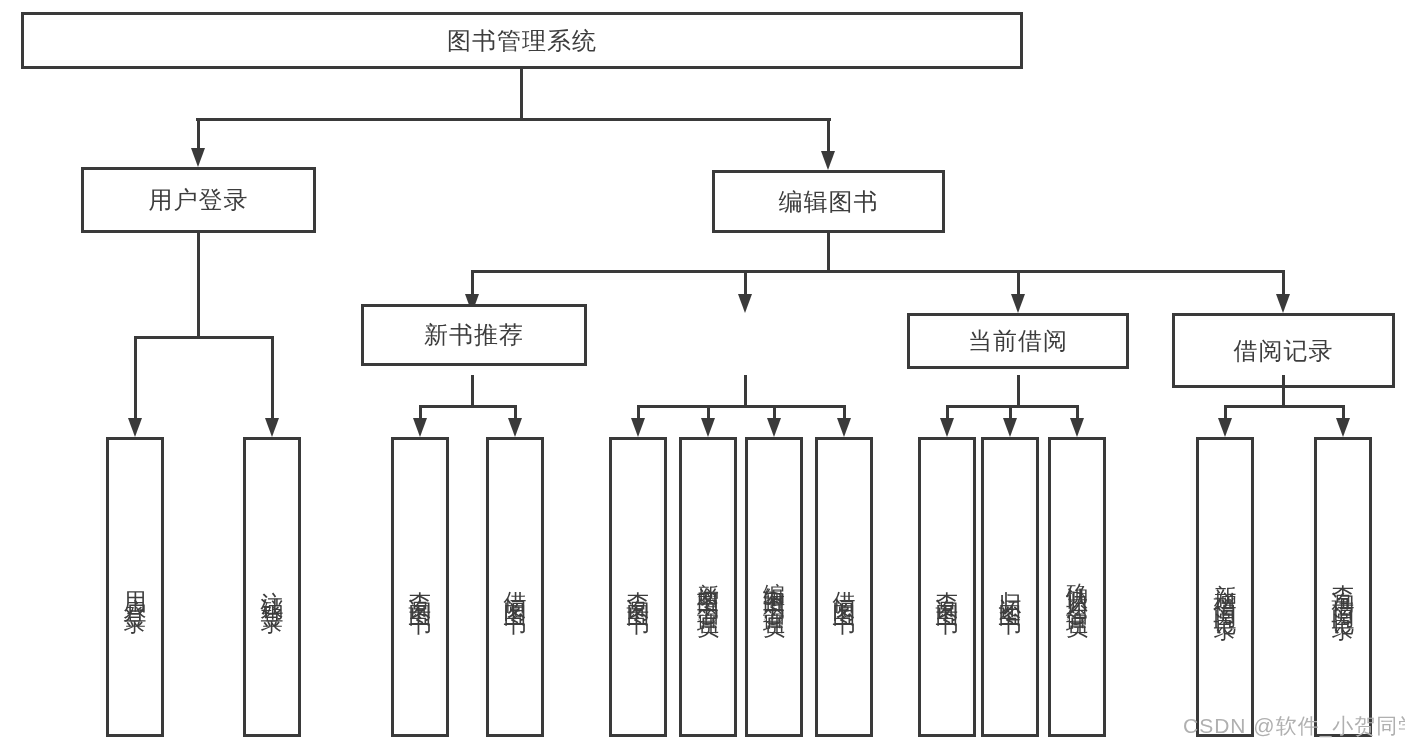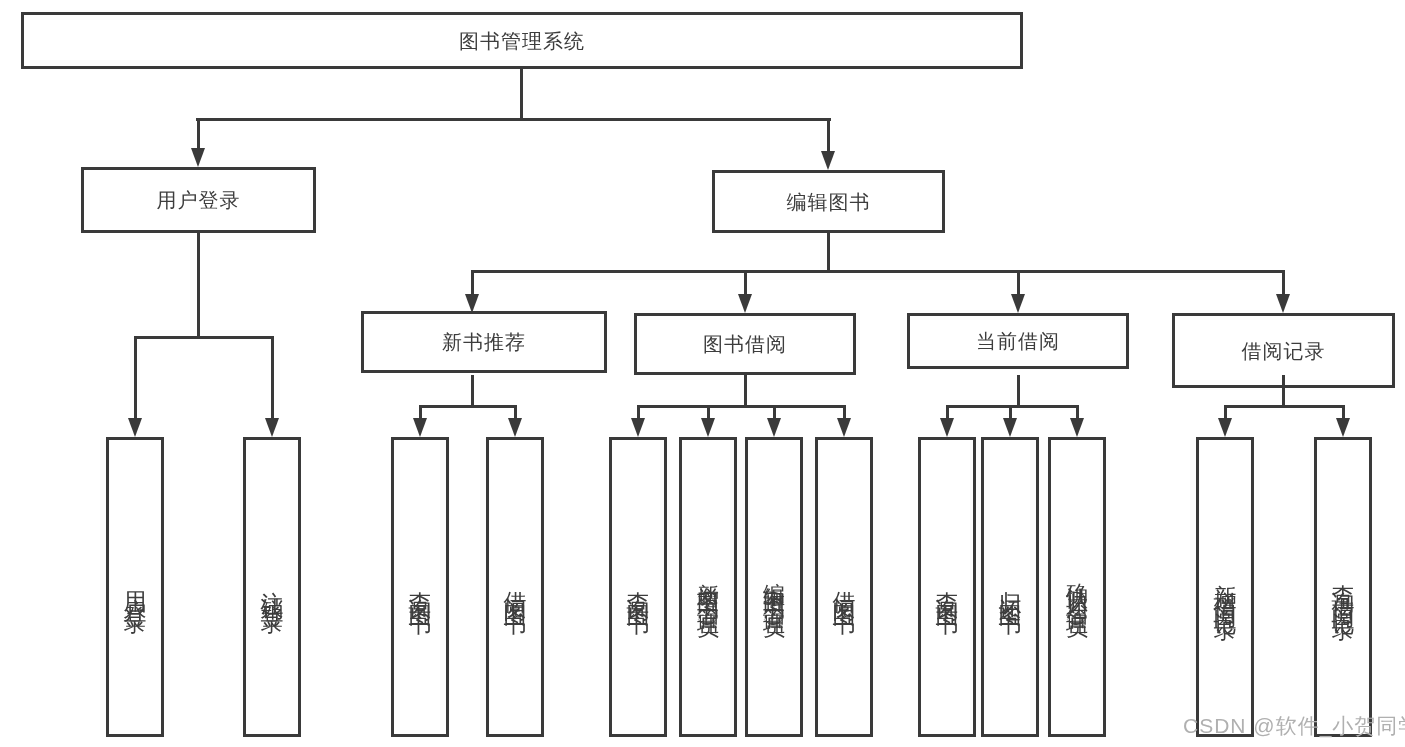--- a/index.html
+++ b/index.html
@@ -24,21 +24,21 @@
     position:absolute;
     box-sizing:border-box;
     border:3px solid var(--line);
     background:var(--box-background);
     color:var(--text);
     display:flex;
     align-items:center;
     justify-content:center;
   }
   .hlabel{
-    font-size:20px;
+    font-size:24px;
     letter-spacing:1px;
     white-space:nowrap;
     line-height:1;
   }
   .vbox{width:58px;height:300px;}
   .vlabel{
     writing-mode:vertical-rl;
     text-orientation:mixed;
     font-size:23px;
     letter-spacing:7px;
@@ -97,25 +97,22 @@
   <div class="hline" style="left:471px;top:270px;width:814px"></div>
   <div class="vline" style="left:471px;top:270px;height:26px"></div>
   <div class="arrow" style="left:465px;top:294px"></div>
   <div class="vline" style="left:744px;top:270px;height:26px"></div>
   <div class="arrow" style="left:738px;top:294px"></div>
   <div class="vline" style="left:1017px;top:270px;height:26px"></div>
   <div class="arrow" style="left:1011px;top:294px"></div>
   <div class="vline" style="left:1282px;top:270px;height:26px"></div>
   <div class="arrow" style="left:1276px;top:294px"></div>
 
-  <div class="box" style="left:361px;top:311px;width:246px;height:62px">
+  <div class="box" style="left:361px;top:304px;width:226px;height:62px">
     <span class="hlabel">新书推荐</span>
-  </div>
-  <div class="box" style="left:634px;top:313px;width:222px;height:62px">
-    <span class="hlabel">图书借阅</span>
   </div>
   <div class="box" style="left:907px;top:313px;width:222px;height:56px">
     <span class="hlabel">当前借阅</span>
   </div>
   <div class="box" style="left:1172px;top:313px;width:223px;height:75px">
     <span class="hlabel">借阅记录</span>
   </div>
 
   <div class="vline" style="left:471px;top:375px;height:33px"></div>
   <div class="hline" style="left:419px;top:405px;width:97px"></div>

